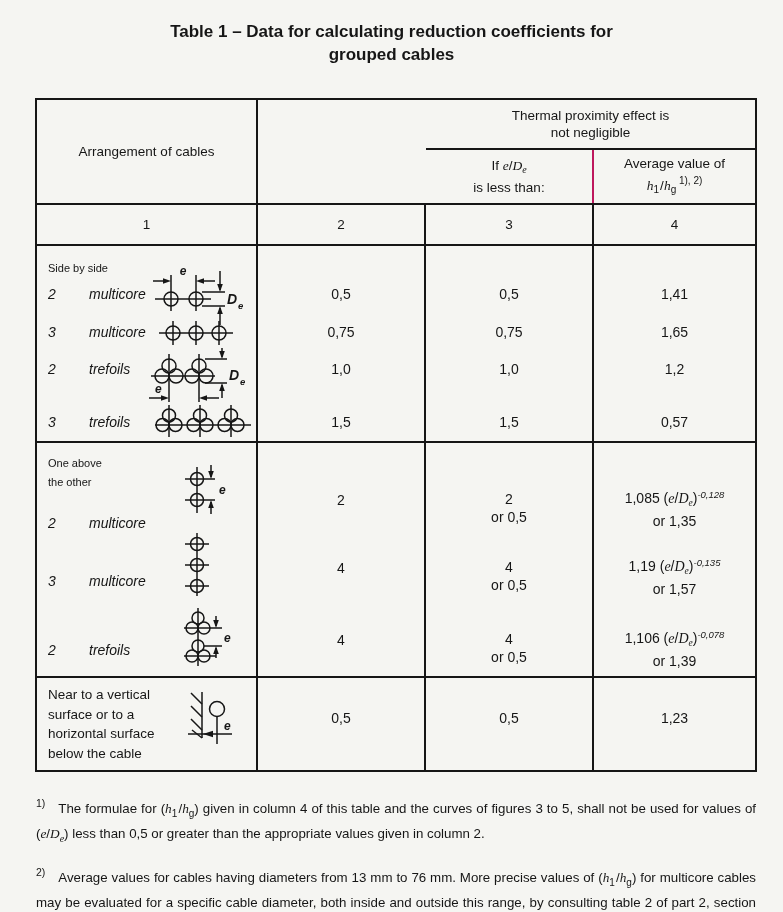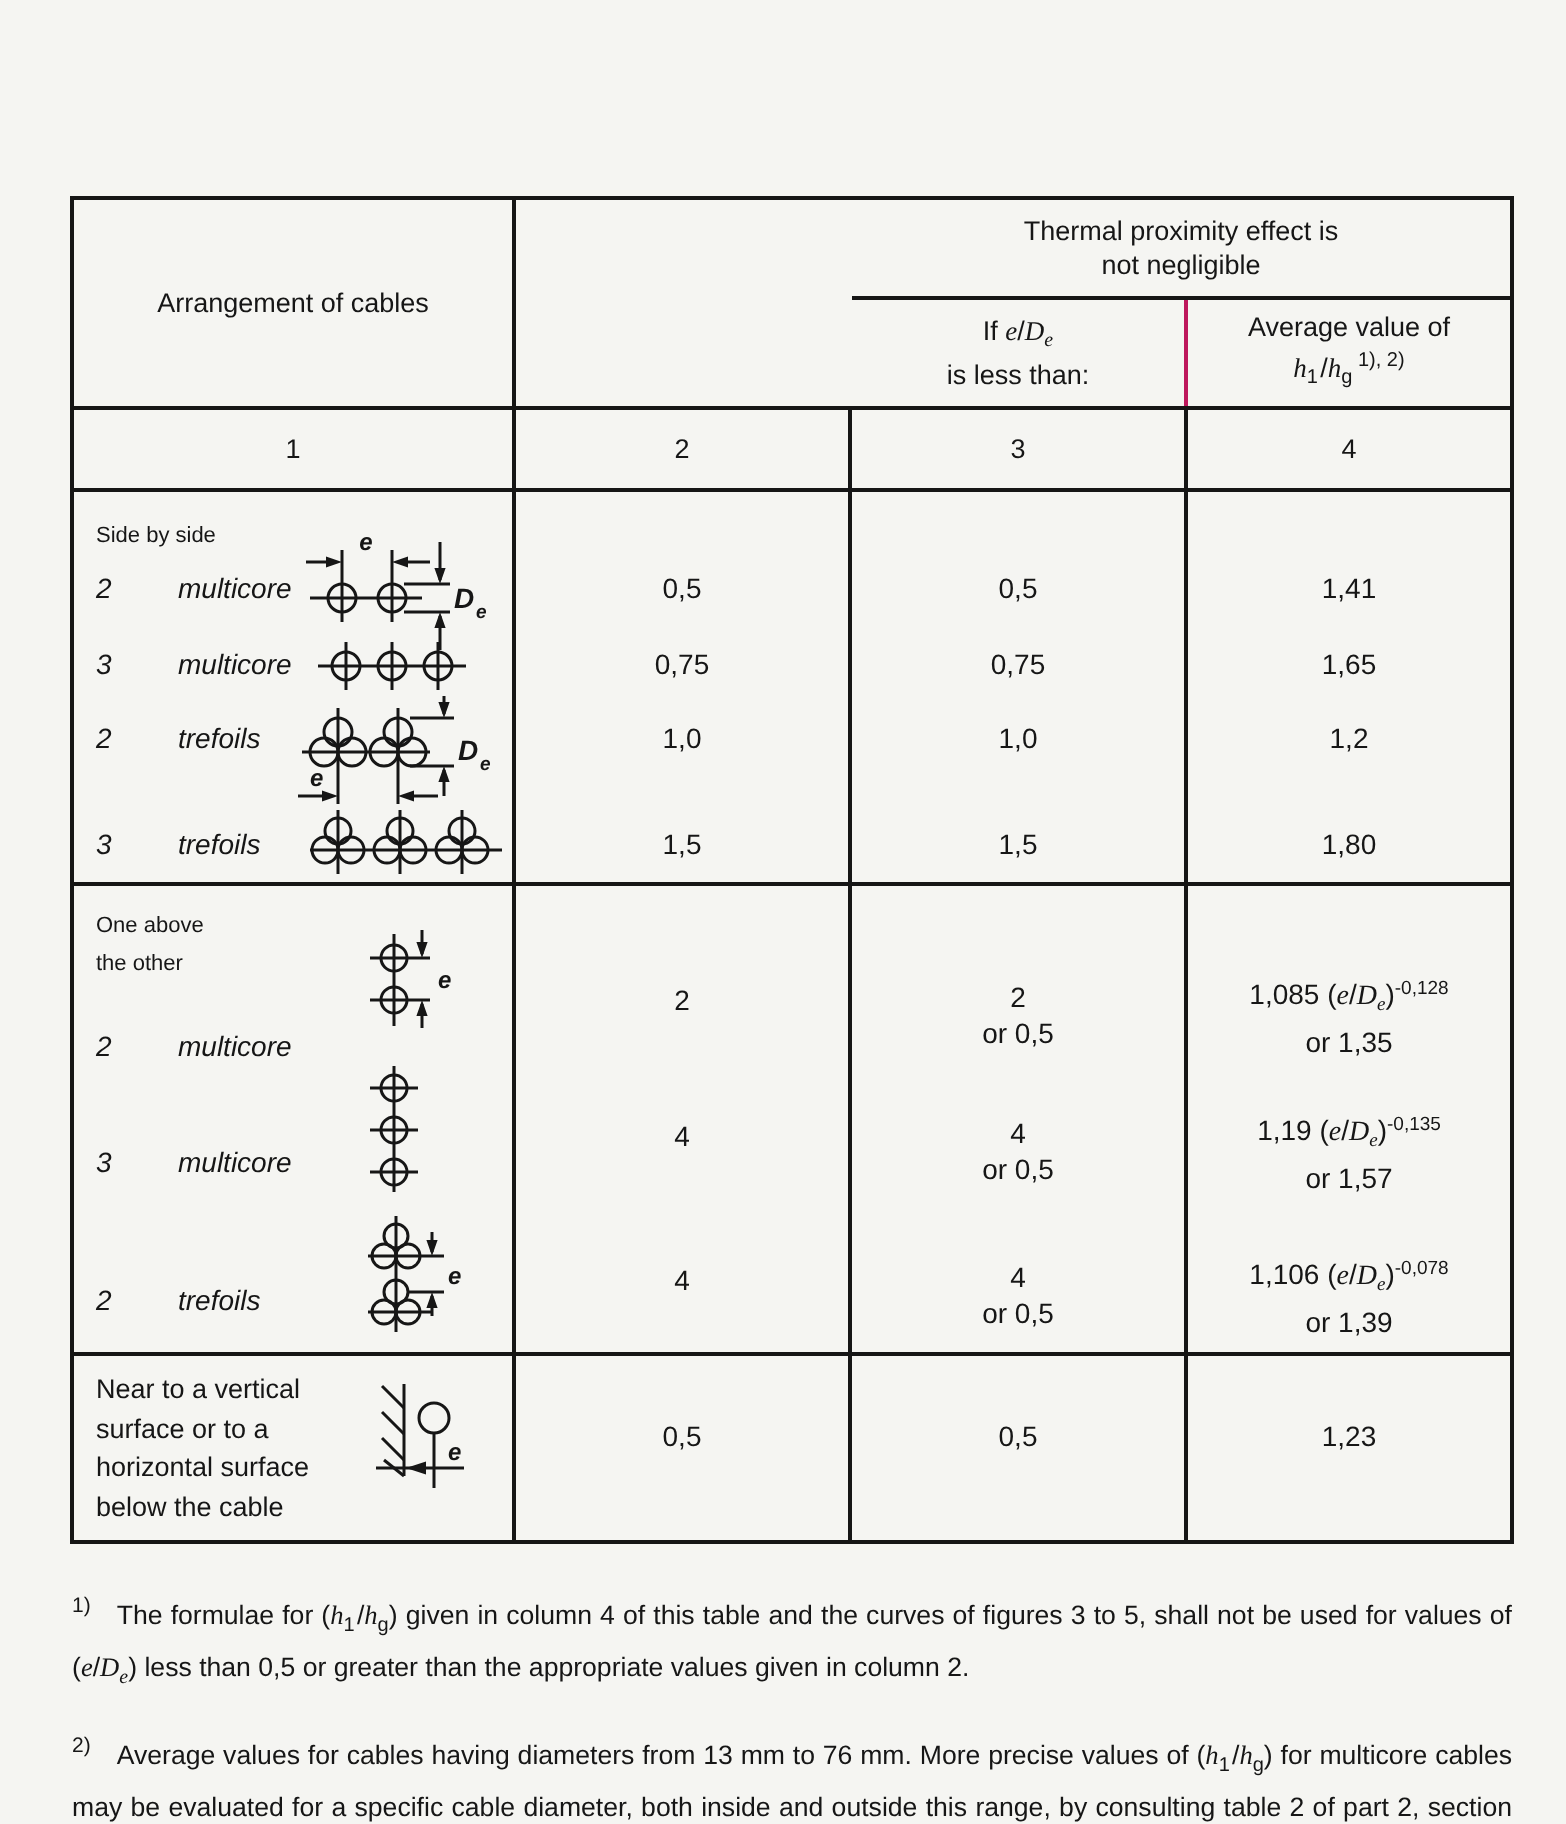--- a/index.html
+++ b/index.html
@@ -40,38 +40,42 @@
   sub{font-size:10px;}
   sup{font-size:10px;}
   .hdr sub{vertical-align:-3px;}
   
   .sc{position:relative;overflow:visible;}
   .seclabel{position:absolute;left:11px;font-size:11px;line-height:19px;}
   .arr{position:absolute;left:11px;transform:translateY(-50%);font-size:14px;white-space:nowrap;font-style:italic;}
   .arr .cnt{display:inline-block;width:41px;}
   .val{position:absolute;left:0;right:0;text-align:center;transform:translateY(-50%);font-size:14px;}
   .vblock{position:absolute;left:0;right:0;text-align:center;transform:translateY(-50%);font-size:14px;line-height:17.5px;}
-  .vblock sup{font-size:9.5px;vertical-align:5px;}
+  .vblock sup{font-size:9.5px;vertical-align:5px;font-style:italic;}
   .vblock sub{font-size:9.5px;vertical-align:-3px;}
   .wall-label{position:absolute;left:11px;top:7px;font-size:13.5px;line-height:19.5px;}
   
   .dg{position:absolute;}
   .dg *{vector-effect:non-scaling-stroke;}
   svg text{font-family:"Liberation Sans", sans-serif;font-style:italic;font-weight:bold;fill:#161616;}
   
   .fns{position:absolute;left:36px;width:720px;top:793px;}
   .fn{font-size:13.3px;line-height:20.5px;text-align:justify;margin:0 0 13px 0;}
   .fnm{font-size:10.5px;vertical-align:6px;padding-right:13px;}
   .fn i, .hdr i, .vblock i{font-family:"Liberation Serif", serif;}
 </style>
 </head>
 <body>
 
 <div class="page">
 
+  <div class="title">
+    <div>Table 1 – Data for calculating reduction coefficients for</div>
+    <div>grouped cables</div>
+  </div>
 
   <div class="tbl">
 
     <div class="cell br cen hdr">
       <span>Arrangement of cables</span>
     </div>
     <div class="cell h34" style="grid-column:3/5;">
       <div class="h34top cen hdr">
         <span>Thermal proximity effect is<br>not negligible</span>
       </div>
@@ -194,21 +198,21 @@
     <div class="cell bt br sc">
       <div class="val" style="top:48px;">0,5</div>
       <div class="val" style="top:86px;">0,75</div>
       <div class="val" style="top:123px;">1,0</div>
       <div class="val" style="top:176px;">1,5</div>
     </div>
     <div class="cell bt sc">
       <div class="val" style="top:48px;">1,41</div>
       <div class="val" style="top:86px;">1,65</div>
       <div class="val" style="top:123px;">1,2</div>
-      <div class="val" style="top:176px;">1,80</div>
+      <div class="val" style="top:176px;">0,57</div>
     </div>
 
     <div class="cell bt br sc">
       <div class="seclabel" style="top:11px;">One above<br>the other</div>
 
       <div class="arr" style="top:80px;">
         <span class="cnt">2</span><span>multicore</span>
       </div>
       <div class="arr" style="top:138px;">
         <span class="cnt">3</span><span>multicore</span>

